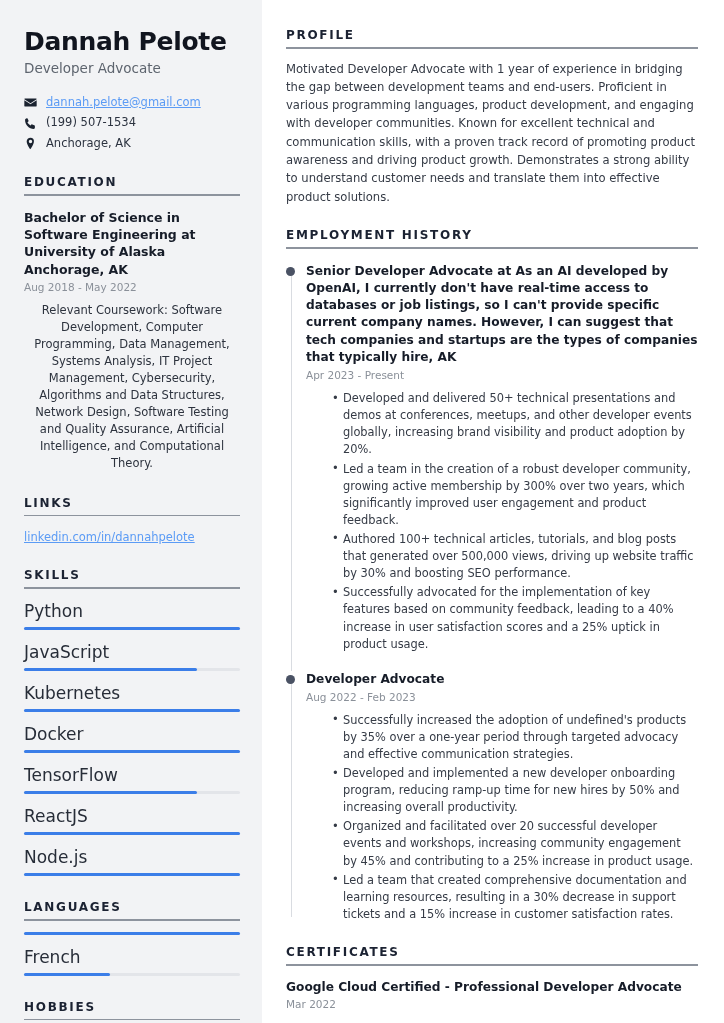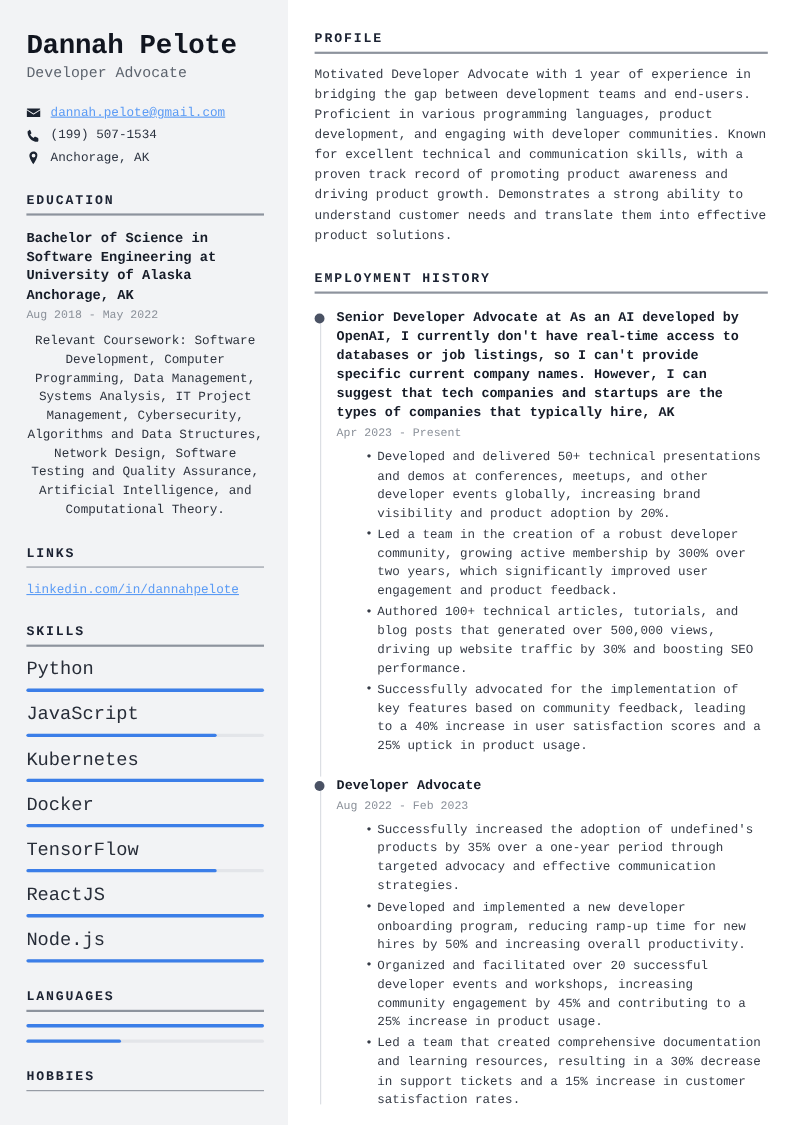--- a/index.html
+++ b/index.html
@@ -14,21 +14,20 @@
     background: #ffffff;
     overflow: hidden;
   }
 
   .page {
     position: relative;
     width: 724px;
     height: 1023px;
     display: flex;
     background: #ffffff;
-    font-family: Liberation Mono, monospace;
   }
 
   
   .sidebar {
     width: 262px;
     min-width: 262px;
     background: #f2f3f5;
     padding: 28px 22px 0 24px;
     overflow: hidden;
   }
@@ -347,20 +346,21 @@
     <section class="side-section">
       <div class="sec-head">LANGUAGES</div>
       <div class="sec-rule"></div>
 
       <div class="bar-item">
         <div class="bar-track">
           <div class="bar-fill" style="width: 100%; background: rgb(59, 126, 232);"></div>
         </div>
       </div>
       <div class="bar-item">
+        <div class="bar-label">French</div>
         <div class="bar-track">
           <div class="bar-fill" style="width: 40%; background: rgb(59, 126, 232);"></div>
         </div>
       </div>
     </section>
 
     <section class="side-section">
       <div class="sec-head">HOBBIES</div>
       <div class="sec-rule"></div>
     </section>

